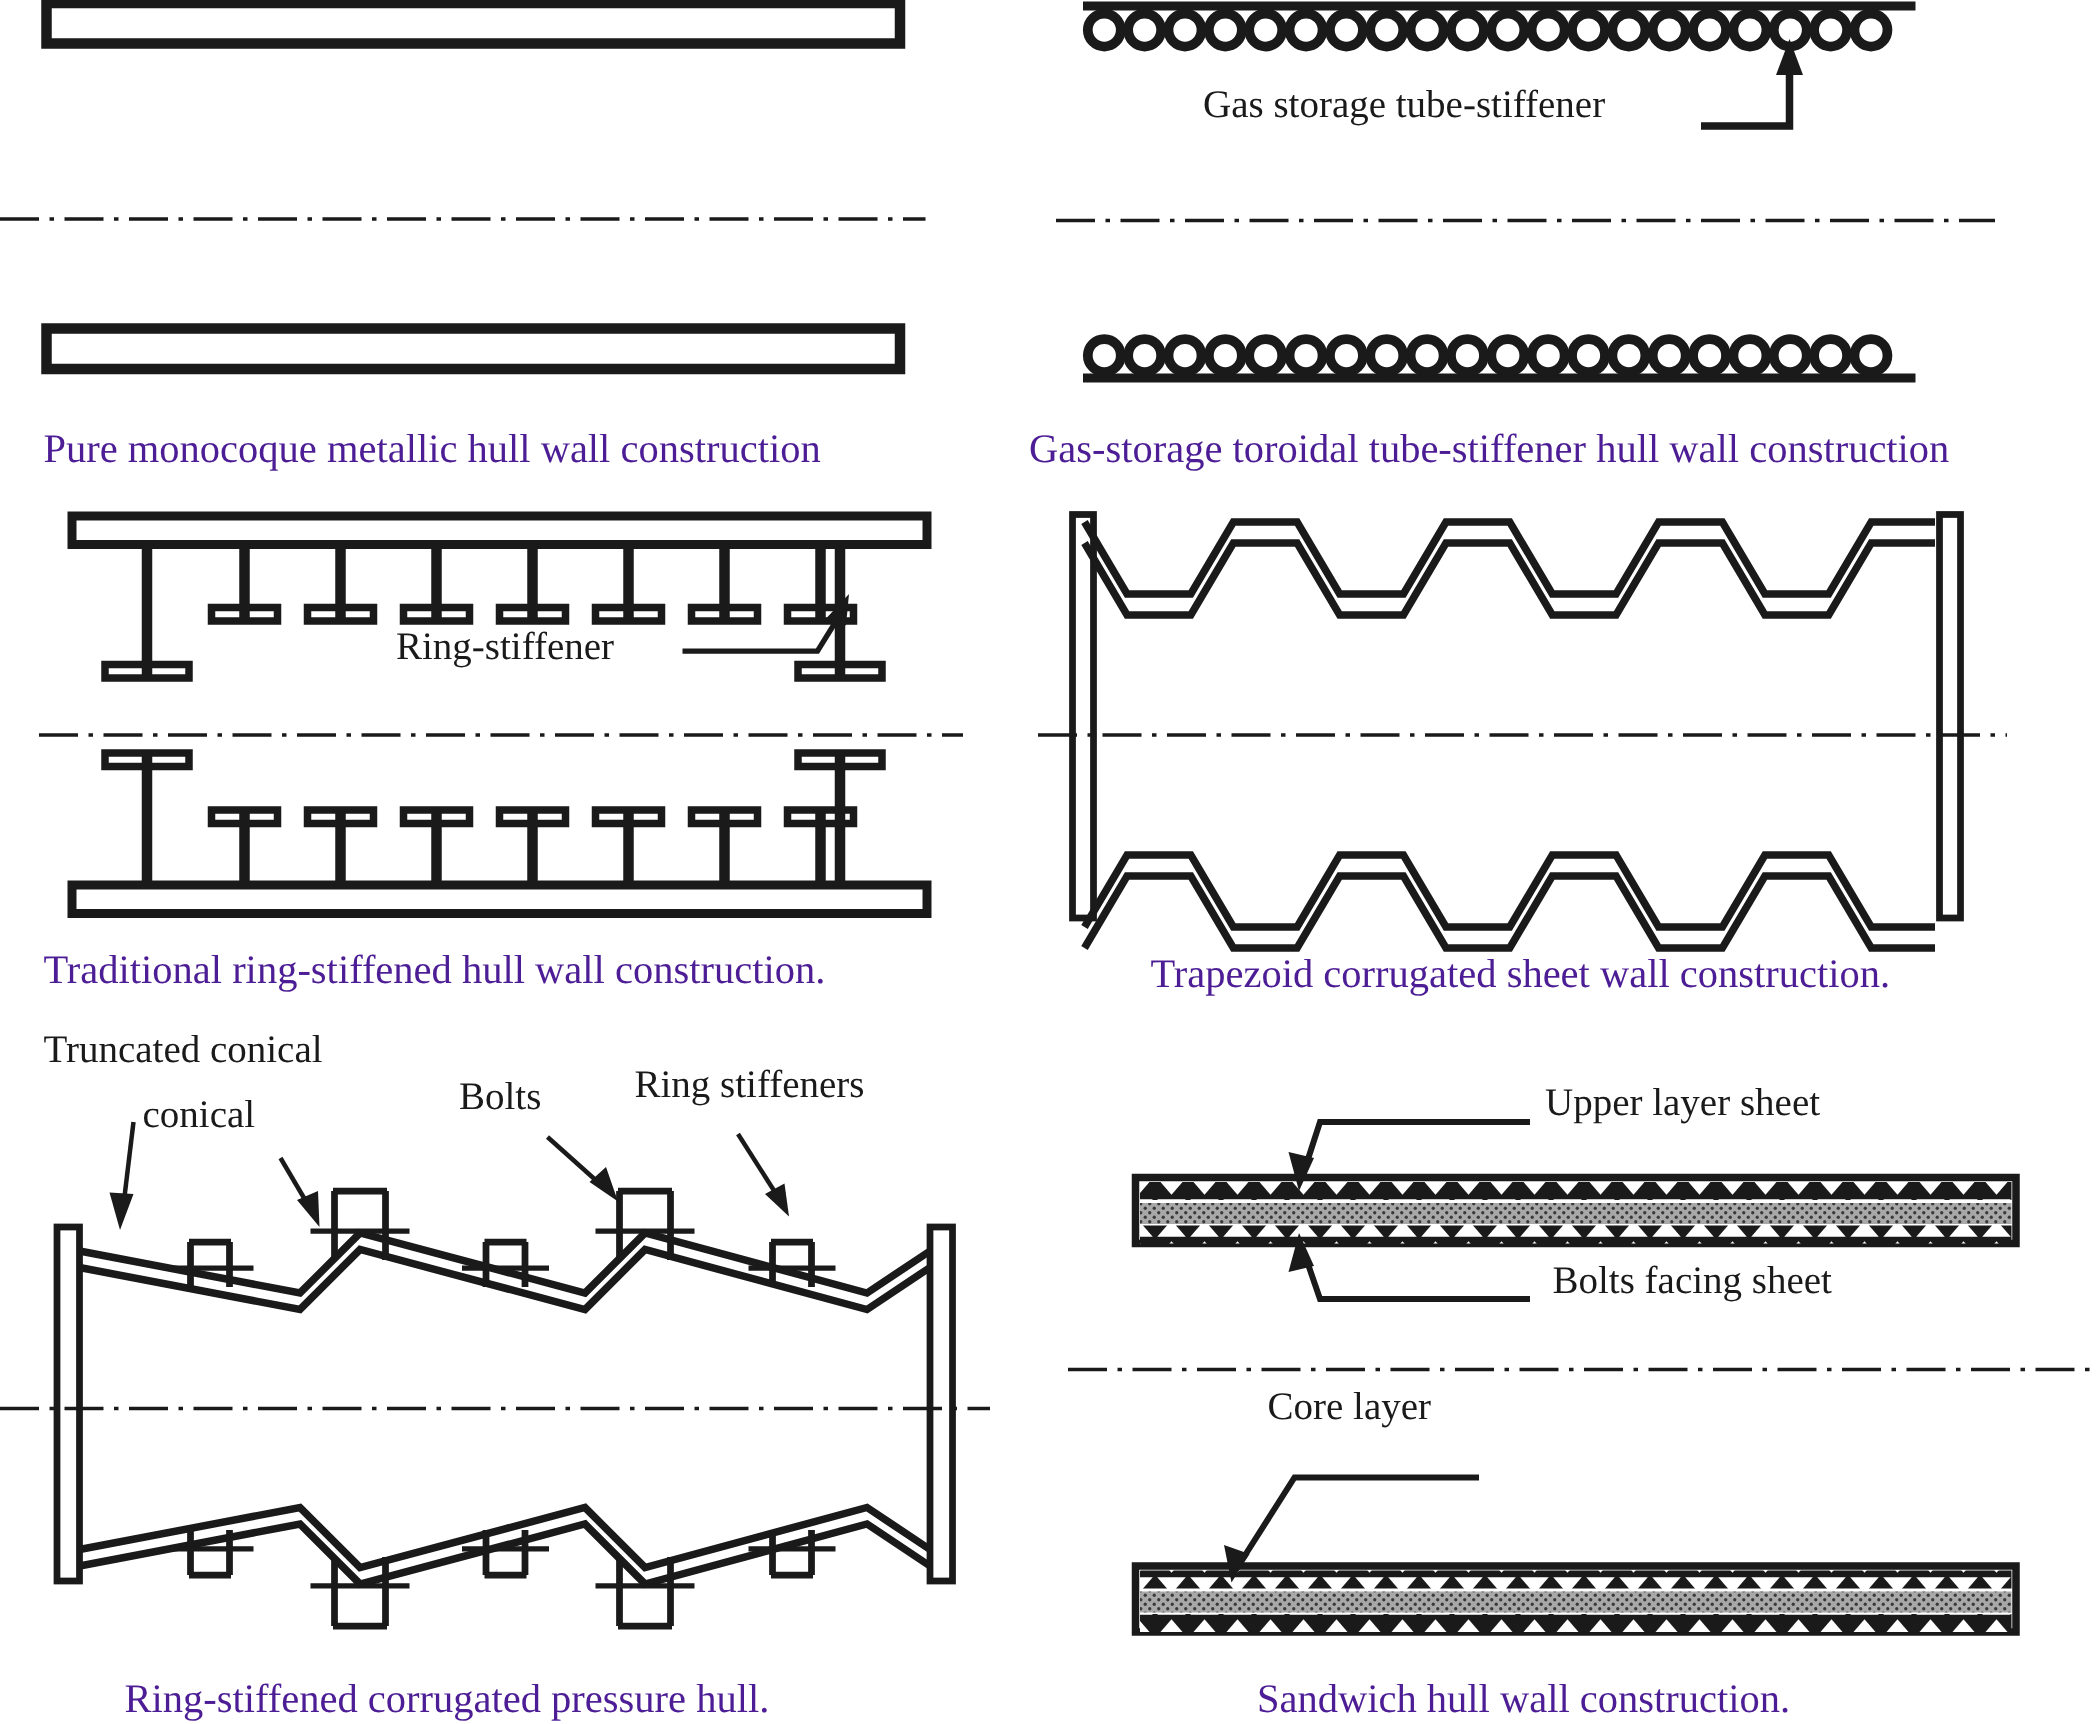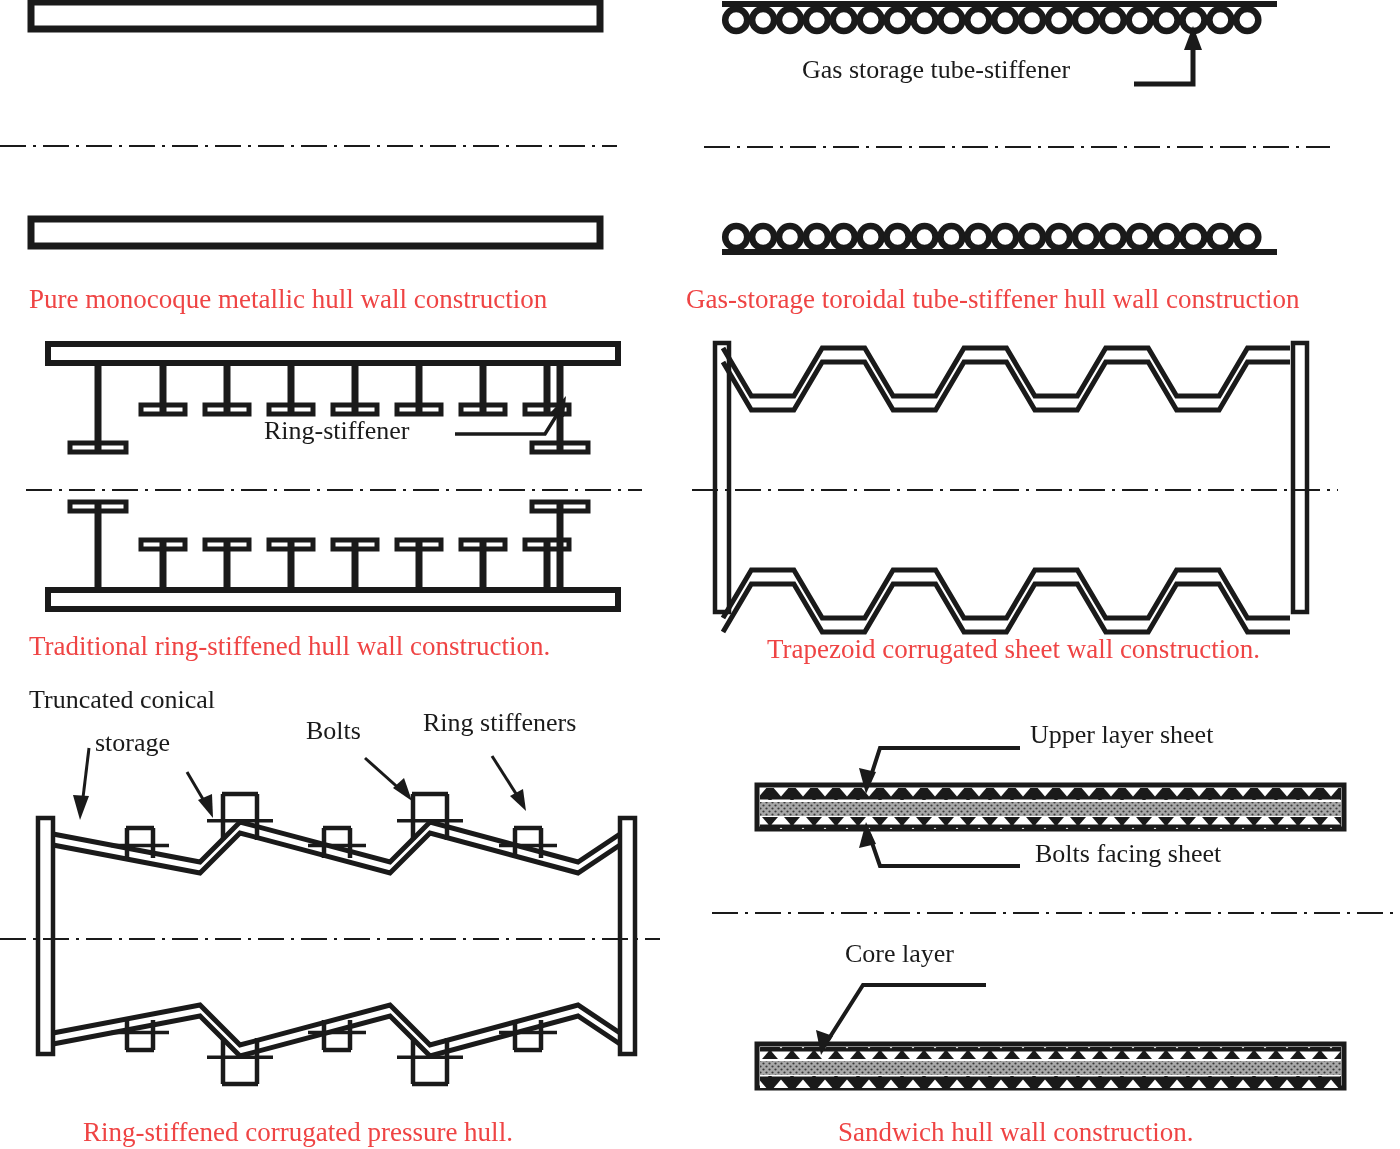--- a/index.html
+++ b/index.html
@@ -1,20 +1,20 @@
 <!DOCTYPE html>
 <html><head>
 <meta charset="utf-8">
 <style>
   html,body{margin:0;padding:0;background:#ffffff;}
   body{width:1400px;height:1149px;position:relative;overflow:hidden;
        font-family:"Liberation Serif","DejaVu Serif",serif;color:#1a1a1a;}
   .fig{position:absolute;left:0;top:0;width:1400px;height:1149px;}
   .cap{position:absolute;font-size:27px;line-height:1;white-space:nowrap;
-       font-family:"Liberation Serif","DejaVu Serif",serif;color:#ef4444;}
+       font-family:"Liberation Serif","DejaVu Serif",serif;color:#4c1d95;}
   .lbl{position:absolute;font-size:26px;line-height:1;white-space:nowrap;
        font-family:Liberation Serif, serif;color:#1a1a1a;}
   svg{display:block;}
 </style>
 </head>
 <body>
 
 <svg class="fig" viewBox="0 0 1400 1149">
   <defs>
 
@@ -260,27 +260,27 @@
 <div class="cap" style="left:686px;top:286px;">Gas-storage toroidal tube-stiffener hull wall construction</div>
 
 <div class="lbl" style="left:264px;top:418px;">Ring-stiffener</div>
 
 <div class="cap" style="left:29px;top:633px;">Traditional ring-stiffened hull wall construction.</div>
 
 <div class="cap" style="left:767px;top:636px;">Trapezoid corrugated sheet wall construction.</div>
 
 <div class="lbl" style="left:29px;top:687px;">Truncated conical</div>
 
-<div class="lbl" style="left:95px;top:730px;">storage</div>
+<div class="lbl" style="left:95px;top:730px;">conical</div>
 
 <div class="lbl" style="left:306px;top:718px;">Bolts</div>
 
 <div class="lbl" style="left:423px;top:710px;">Ring stiffeners</div>
 
 <div class="lbl" style="left:1030px;top:722px;">Upper layer sheet</div>
 
 <div class="lbl" style="left:1035px;top:841px;">Bolts facing sheet</div>
 
-<div class="lbl" style="left:845px;top:925px;margin-top:16px;">Core layer</div>
+<div class="lbl" style="left:845px;top:925px;">Core layer</div>
 
 <div class="cap" style="left:83px;top:1119px;">Ring-stiffened corrugated pressure hull.</div>
 
 <div class="cap" style="left:838px;top:1119px;">Sandwich hull wall construction.</div>
 
 </body></html>

